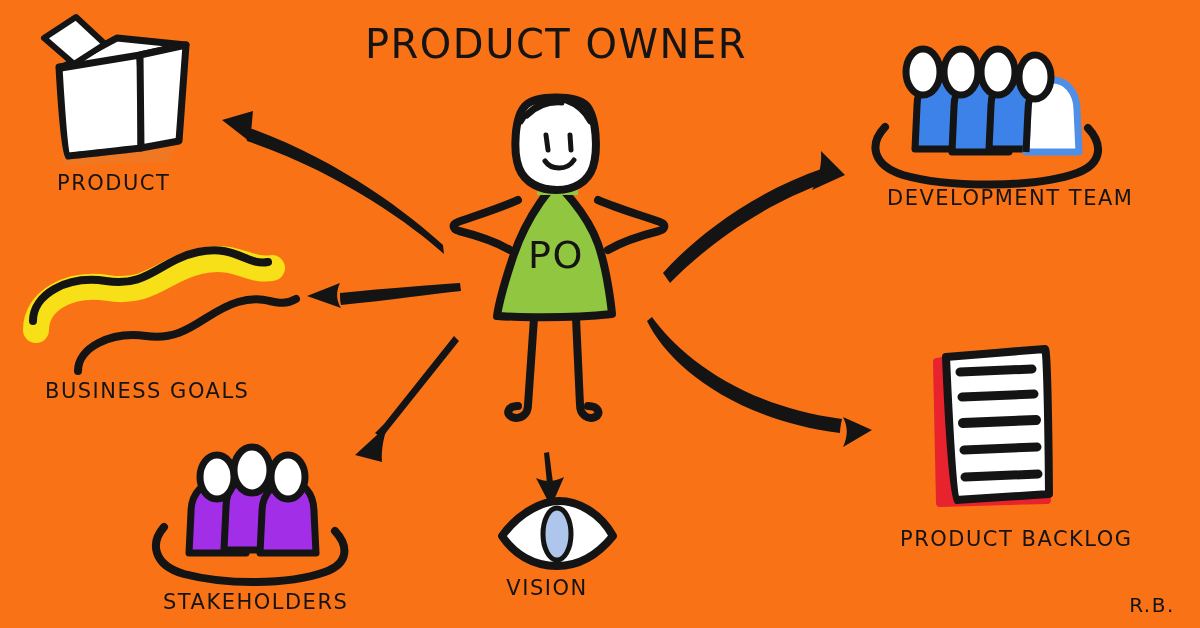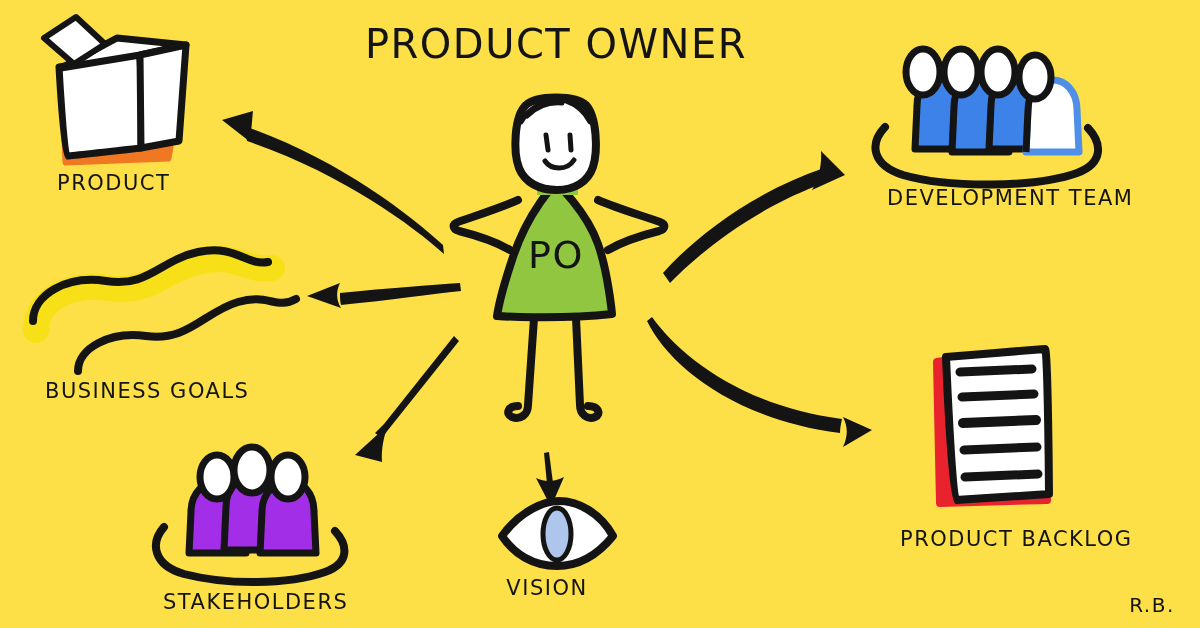--- a/index.html
+++ b/index.html
@@ -7,21 +7,21 @@
     padding: 0;
     background: #ffffff;
   }
   body {
     font-family: "DejaVu Sans", sans-serif;
   }
   #canvas {
     position: relative;
     width: 1200px;
     height: 628px;
-    background: #fde047;
+    background: #f97316;
     overflow: hidden;
   }
   #scene {
     position: absolute;
     top: 0;
     left: 0;
     width: 1200px;
     height: 628px;
   }
   .hand-label {

